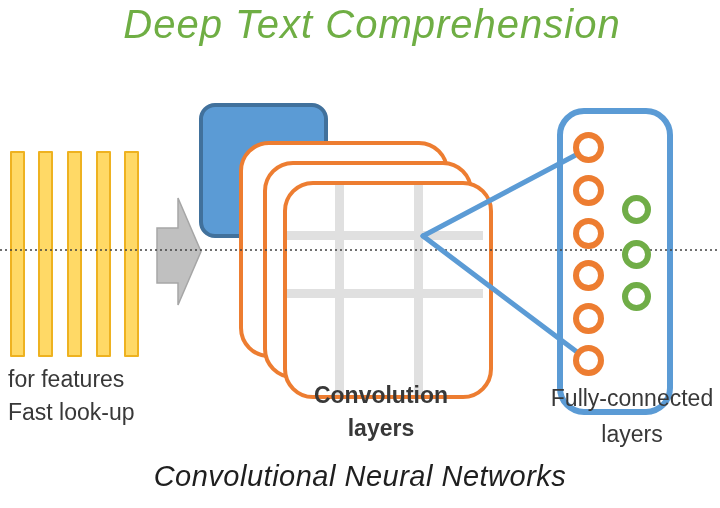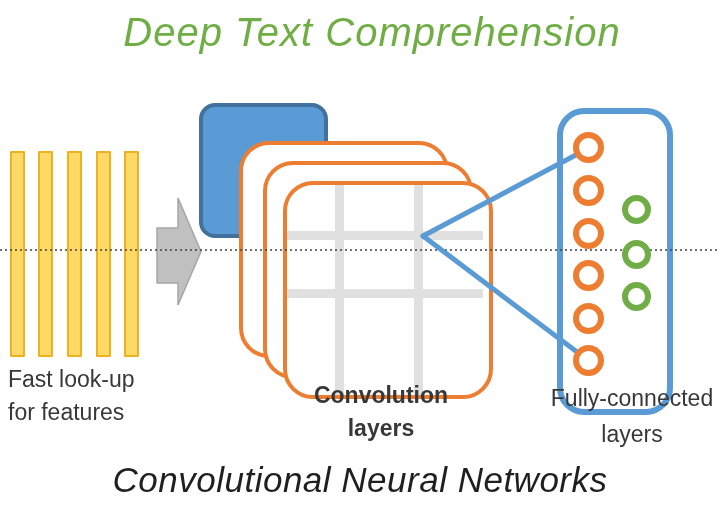--- a/index.html
+++ b/index.html
@@ -2,28 +2,28 @@
 <html><head>
 <meta charset="utf-8">
 <style>
   html,body{margin:0;padding:0;background:#fff;}
   .canvas{
     position:relative;width:720px;height:508px;background:#ffffff;
     overflow:hidden;font-family:"Liberation Sans",sans-serif;
   }
   
   .title{
-    position:absolute;left:0;right:0;top:10px;text-align:center;
+    position:absolute;left:0;right:0;top:2px;text-align:center;
     font-size:40px;font-style:italic;font-weight:400;color:#6fae44;
     letter-spacing:1px;
     padding-left:24px;
   }
   .caption{
     position:absolute;left:0;right:0;top:460px;text-align:center;
-    font-size:35px;font-style:italic;color:#1f1f1f;letter-spacing:0.5px;
+    font-size:29px;font-style:italic;color:#1f1f1f;letter-spacing:0.5px;
   }
   
   .dotted-line{
     position:absolute;left:0;top:249px;width:720px;height:2px;z-index:6;
     background:repeating-linear-gradient(90deg,#3f3f3f 0 2px,transparent 2px 5px);
     opacity:.75;
   }
   
   .bars{position:absolute;left:0;top:0;z-index:1;}
   .bar{
@@ -128,22 +128,22 @@
       <div class="node-orange"></div>
       <div class="node-orange"></div>
     </div>
   <div class="nodes green-nodes">
       <div class="node-green"></div>
       <div class="node-green"></div>
       <div class="node-green"></div>
     </div>
 
   <div class="label label-input">
+    <div>for features</div>
     <div>Fast look-up</div>
-    <div>for features</div>
   </div>
   <div class="label label-conv">
     <div>Convolution</div>
     <div>layers</div>
   </div>
   <div class="label label-fc">
     <div>Fully-connected</div>
     <div>layers</div>
   </div>
 

